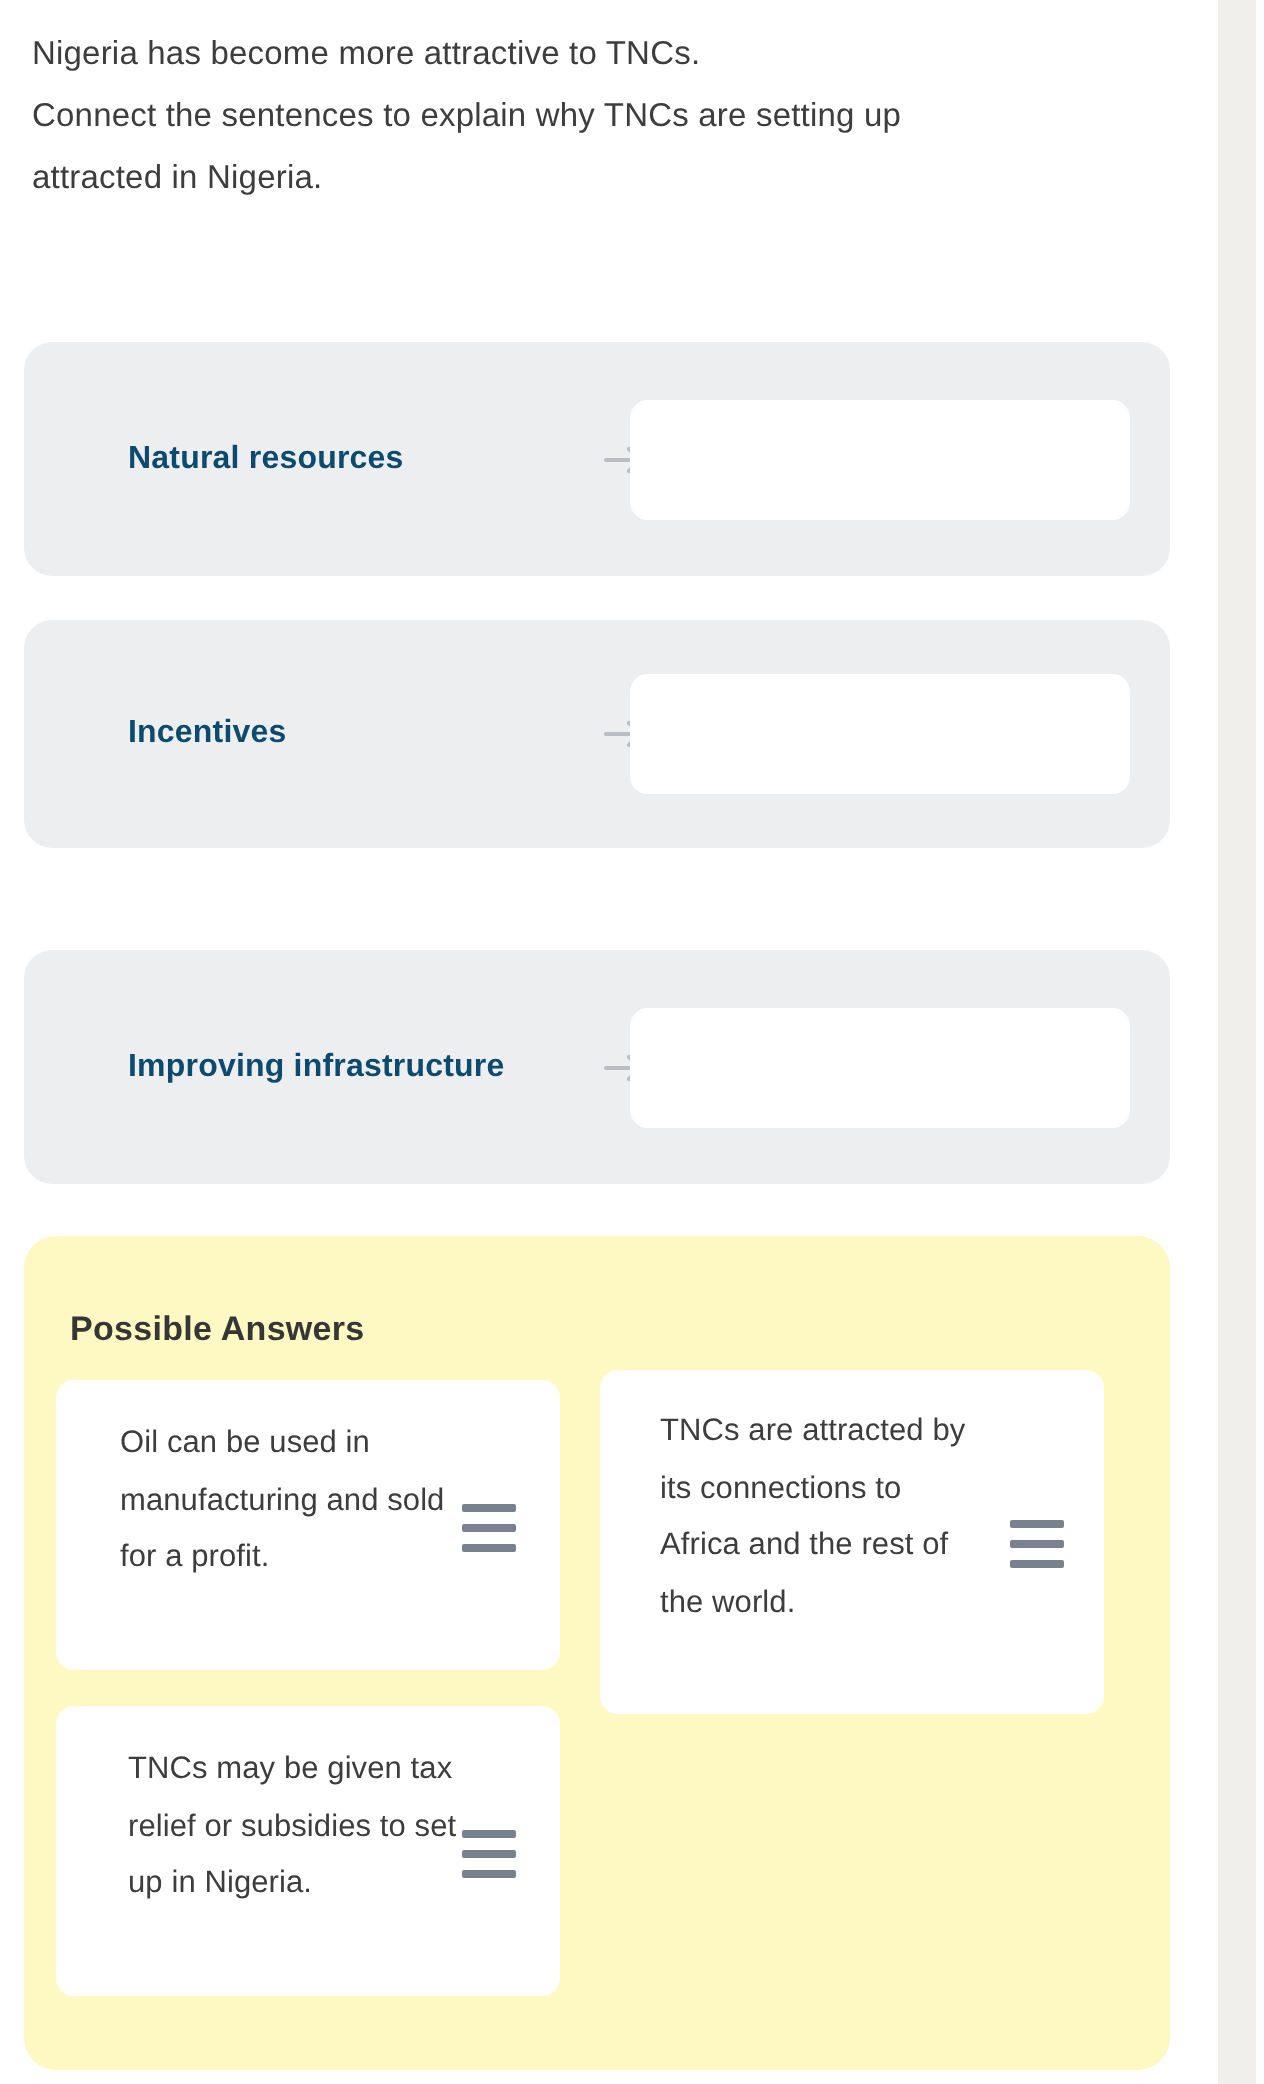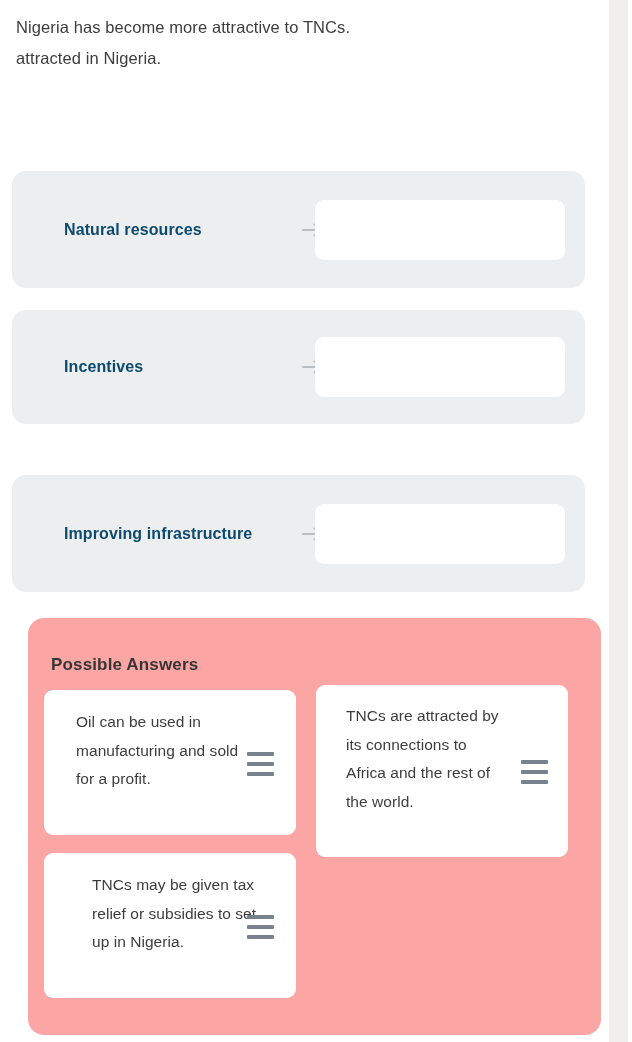--- a/index.html
+++ b/index.html
@@ -107,23 +107,22 @@
     border-radius: 9px;
   }
 
   
   .answers-panel {
     position: absolute;
     top: 618px;
     left: 12px;
     width: 573px;
     height: 417px;
-    background: #fca5a5;
+    background: #fef9c3;
     border-radius: 16px;
-    margin-left: 16px;
   }
   .answers-title {
     position: absolute;
     top: 37px;
     left: 23px;
     font-size: 17px;
     font-weight: 700;
     color: #363636;
     letter-spacing: 0.15px;
   }
@@ -157,21 +156,21 @@
     height: 172px;
   }
   .card-b .card-text { top: 17px; left: 30px; width: 160px; }
 
   .card-c {
     top: 235px;
     left: 16px;
     width: 252px;
     height: 145px;
   }
-  .card-c .card-text { top: 18px; left: 48px; width: 175px; }
+  .card-c .card-text { top: 18px; left: 36px; width: 175px; }
 
   
   .drag-handle {
     position: absolute;
     width: 27px;
     display: flex;
     flex-direction: column;
     gap: 6px;
   }
   .drag-handle .bar {
@@ -184,20 +183,21 @@
   .card-b .drag-handle { top: 75px; left: 205px; }
   .card-c .drag-handle { top: 62px; left: 203px; }
 </style>
 </head>
 <body>
 
 <div class="content">
 
   <div class="prompt">
     <p>Nigeria has become more attractive to TNCs.</p>
+    <p>Connect the sentences to explain why TNCs are setting up</p>
     <p>attracted in Nigeria.</p>
   </div>
 
   <div class="match-row r1">
     <div class="match-label">Natural resources</div>
     <div class="arrow-icon">
       <svg width="24" height="18" viewBox="0 0 24 18" aria-hidden="true">
         <path d="M2 9 H19 M13.5 3.5 L19.5 9 L13.5 14.5" fill="none" stroke="#b9bdc4" stroke-width="2.1" stroke-linecap="round" stroke-linejoin="round"></path>
       </svg>
     </div>

